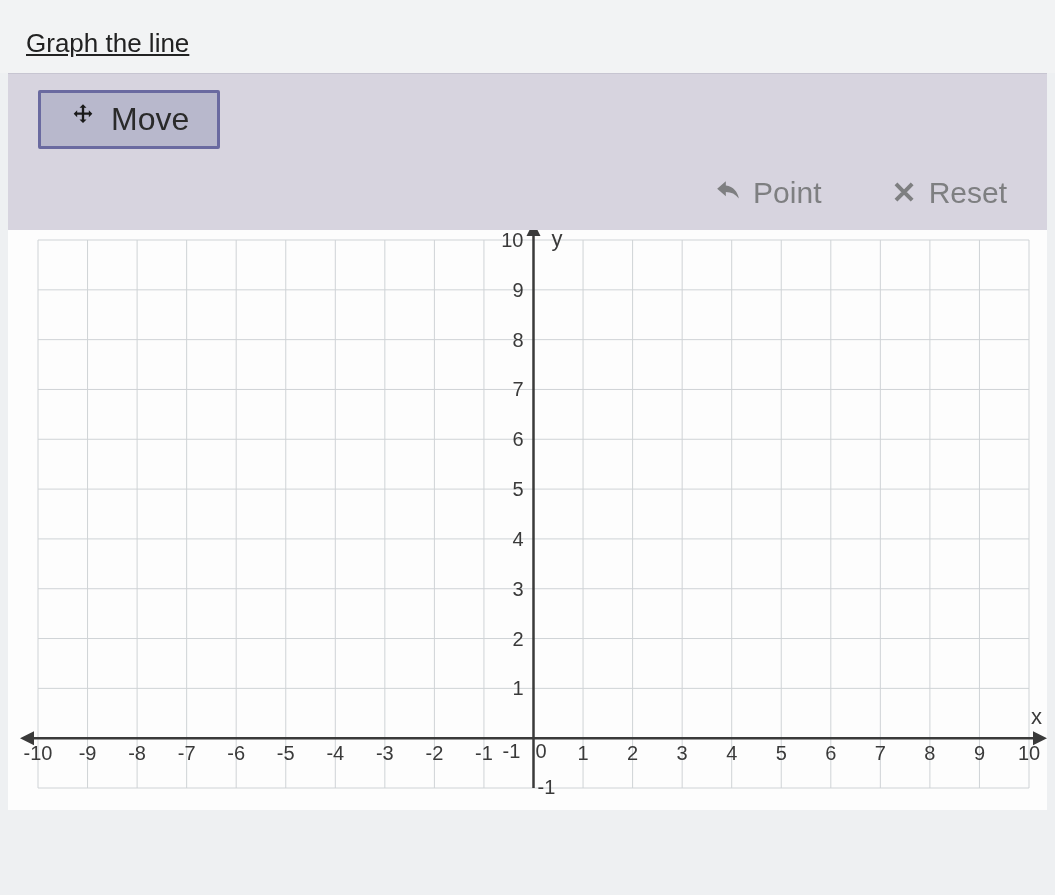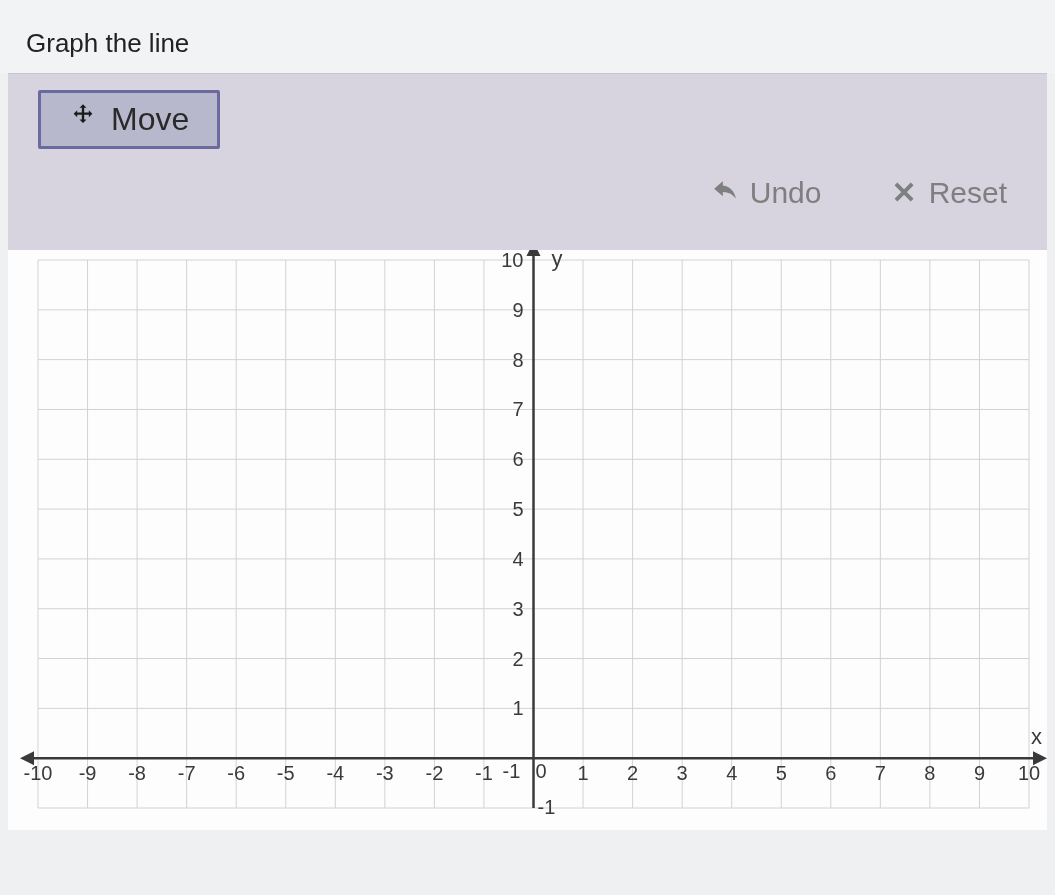--- a/index.html
+++ b/index.html
@@ -12,34 +12,35 @@
   }
   .prompt-line {
     padding: 28px 26px 14px 26px;
     font-size: 26px;
     color: #222;
     display: flex;
     align-items: baseline;
     gap: 22px;
     flex-wrap: wrap;
     background: #f2f3f4;
+    text-decoration: underline;
   }
   .prompt-line .equation {
     font-family: "Times New Roman", serif;
     font-size: 52px;
     font-style: italic;
     padding: 0 6px;
     color: #111;
     white-space: nowrap;
   }
   .prompt-line .equation .n { font-style: normal; }
   .toolbar-panel {
     background: #d7d4df;
     border-top: 1px solid #c7c5d1;
-    padding: 12px 0 20px 0;
+    padding: 12px 0 0 0;
     margin: 0 8px;
   }
   .tool-row {
     display: flex;
     align-items: center;
     gap: 46px;
     padding: 4px 30px 26px 30px;
   }
   .tool-btn {
     display: flex;
@@ -109,21 +110,21 @@
       <span>Move</span>
     </div>
   </div>
   <div class="history-row">
     <div class="history-btn">
       <span>
         <svg viewBox="0 0 24 20">
             <path d="M10 4V0L2 7l8 7v-4c5 0 9 2 12 6-1-6-5-11-12-12z"></path>
           </svg>
       </span>
-      <span>Undo</span>
+      <span>Point</span>
     </div>
     <div class="history-btn">
       <span class="reset-x">✕</span>
       <span>Reset</span>
     </div>
   </div>
 </div>
 
 <div class="grid-area">
   <svg class="grid-svg" id="grid-svg" viewBox="0 0 1039 580">

